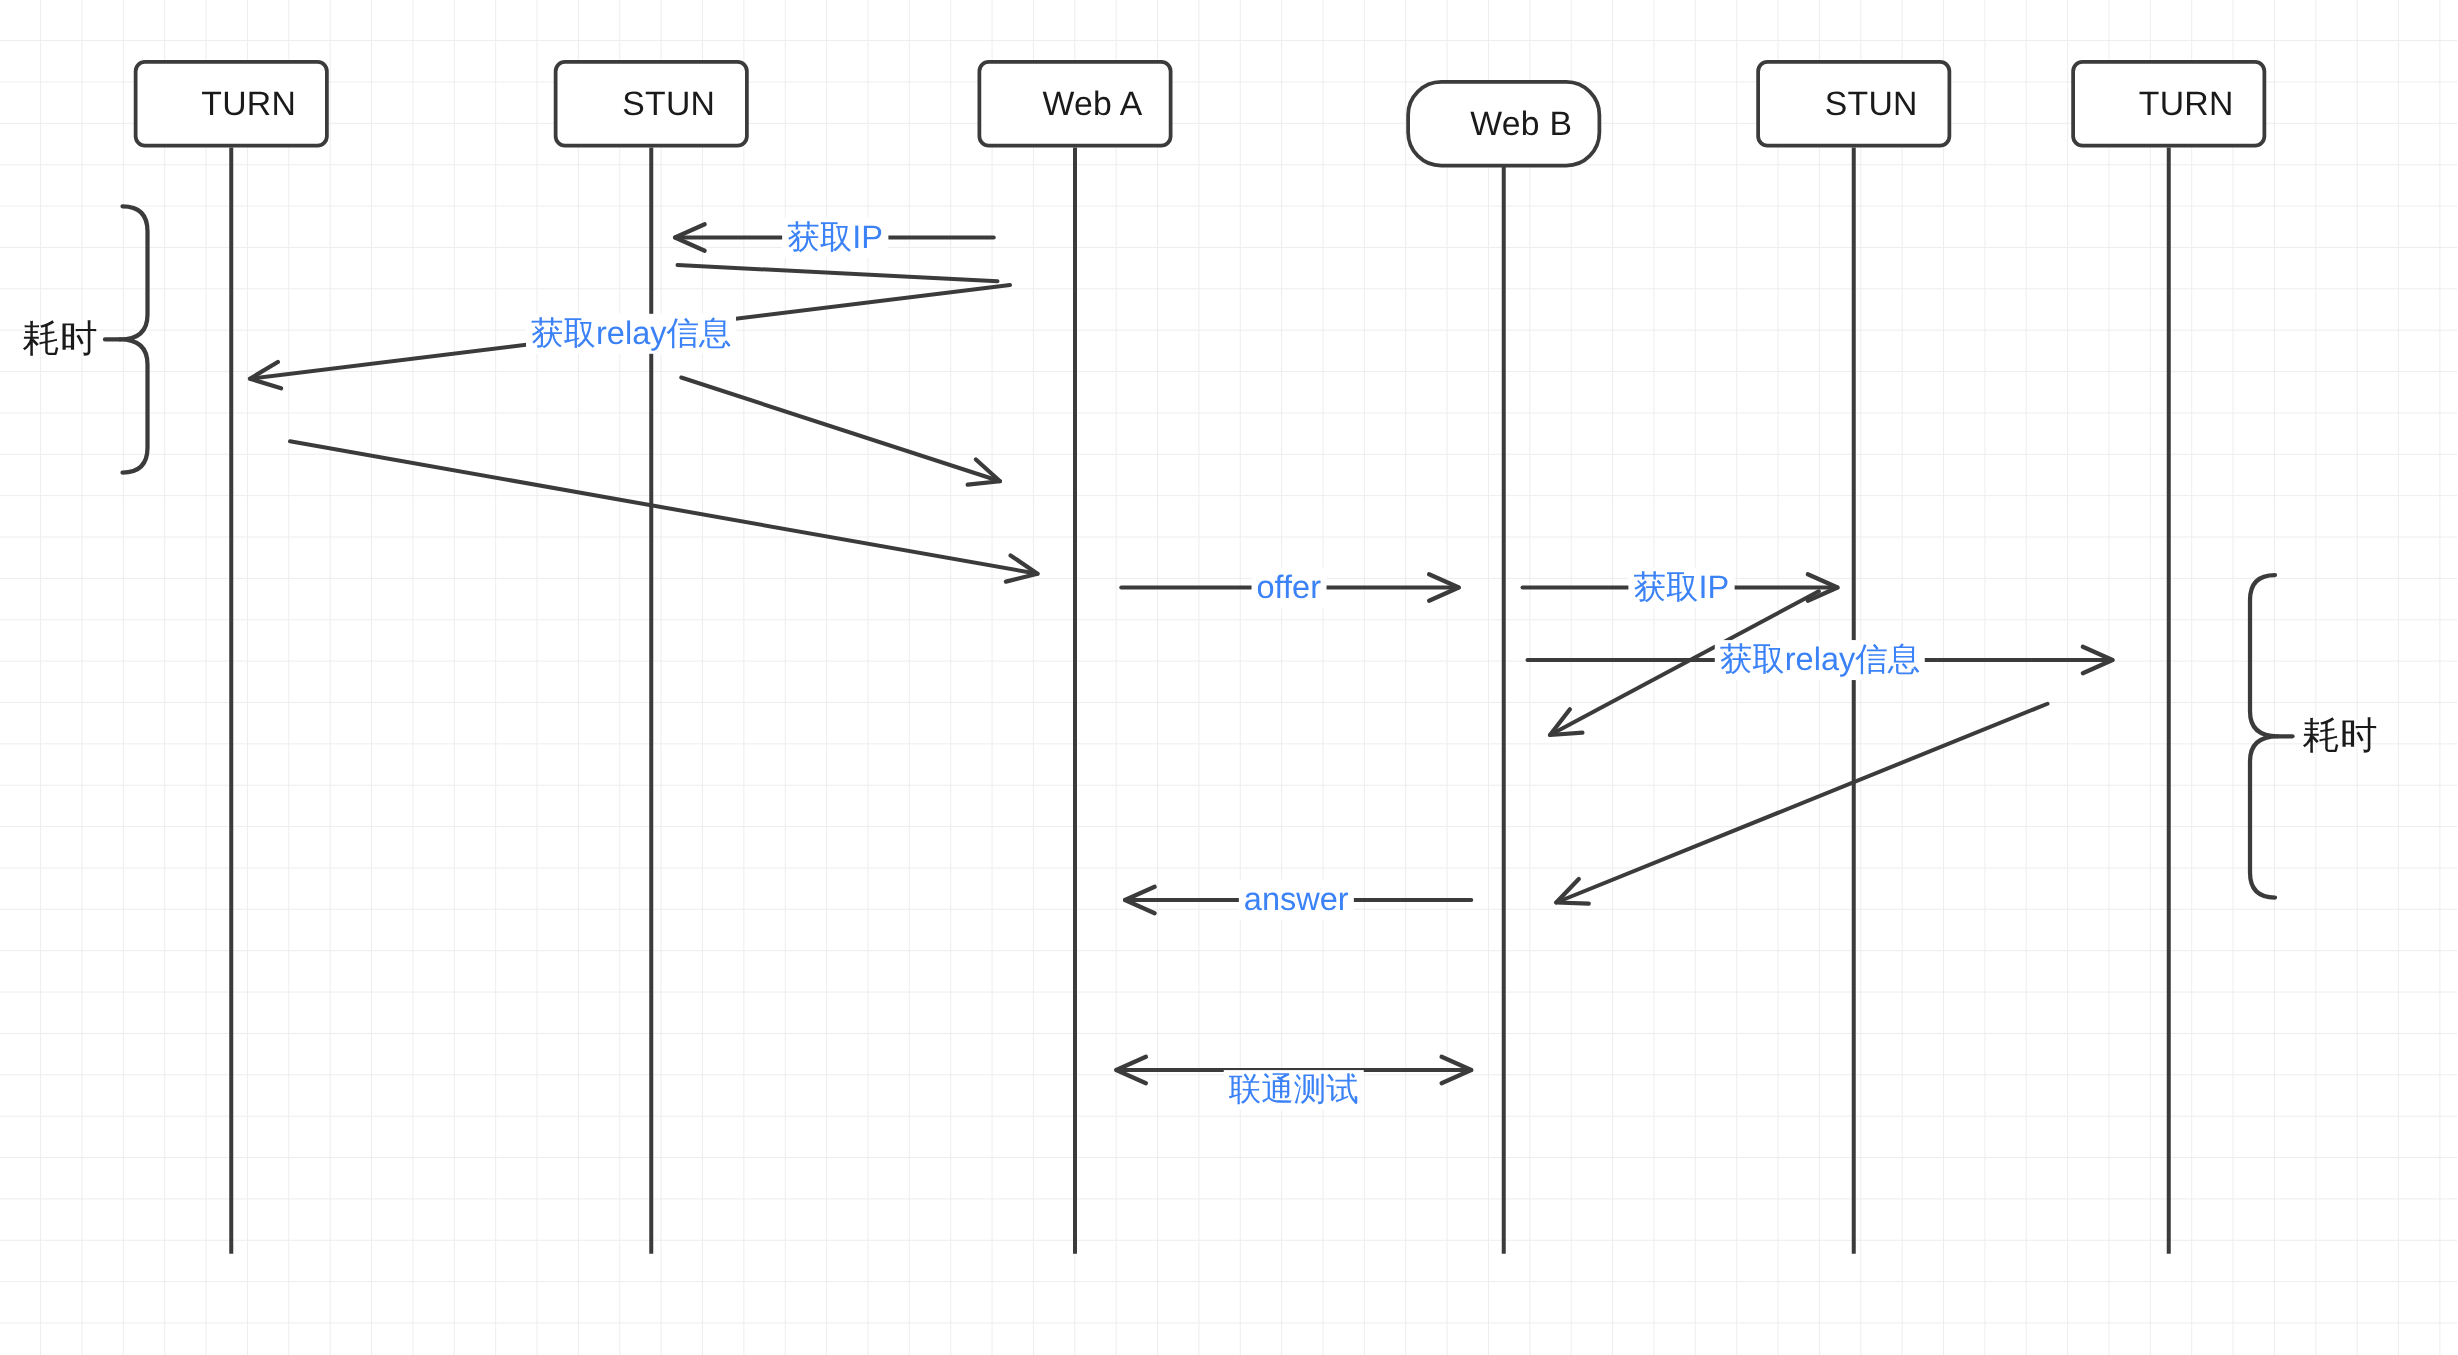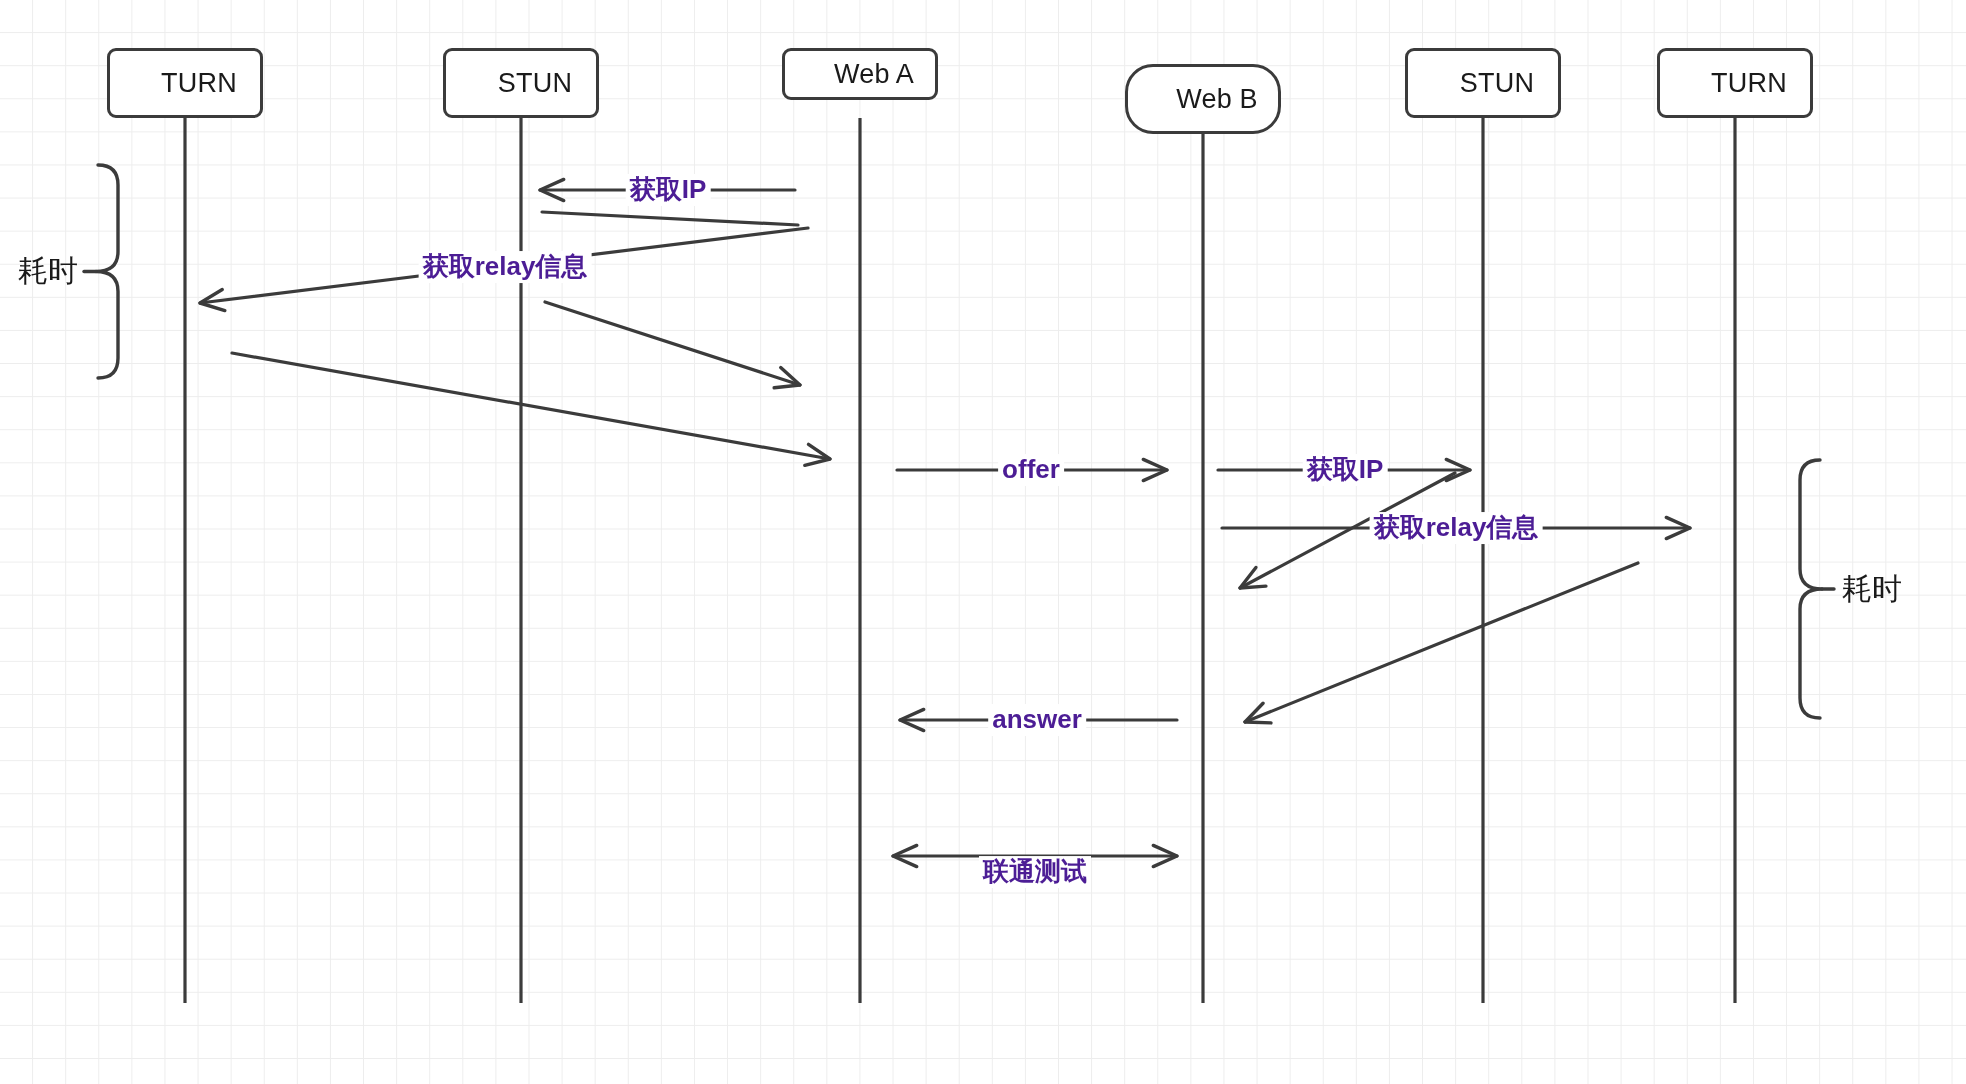--- a/index.html
+++ b/index.html
@@ -43,24 +43,23 @@
     letter-spacing: 0.2px;
     white-space: nowrap;
     margin-left: 28px;
   }
   .edge-label {
     position: absolute;
     transform: translate(-50%, -50%);
     background: #ffffff;
     padding: 1px 4px;
     font-size: 26px;
-    color: #4c1d95;
+    color: #3b82f6;
     white-space: nowrap;
     line-height: 1.15;
-    font-weight: bold;
   }
   .brace-label {
     position: absolute;
     transform: translate(-50%, -50%);
     font-size: 30px;
     color: #1a1a1a;
     white-space: nowrap;
     text-align: right;
   }
 </style>
@@ -112,21 +111,21 @@
       </g>
   </svg>
 
   <div id="nodes">
       <div class="node-box" style="left: 107px; top: 48px; width: 156px; height: 70px;">
         <span class="node-label">TURN</span>
       </div>
       <div class="node-box" style="left: 443px; top: 48px; width: 156px; height: 70px;">
         <span class="node-label">STUN</span>
       </div>
-      <div class="node-box" style="left: 782px; top: 48px; width: 156px; height: 52px;">
+      <div class="node-box" style="left: 782px; top: 48px; width: 156px; height: 70px;">
         <span class="node-label">Web A</span>
       </div>
       <div class="node-box" style="left: 1125px; top: 64px; width: 156px; height: 70px; border-radius: 28px;">
         <span class="node-label">Web B</span>
       </div>
       <div class="node-box" style="left: 1405px; top: 48px; width: 156px; height: 70px;">
         <span class="node-label">STUN</span>
       </div>
       <div class="node-box" style="left: 1657px; top: 48px; width: 156px; height: 70px;">
         <span class="node-label">TURN</span>

